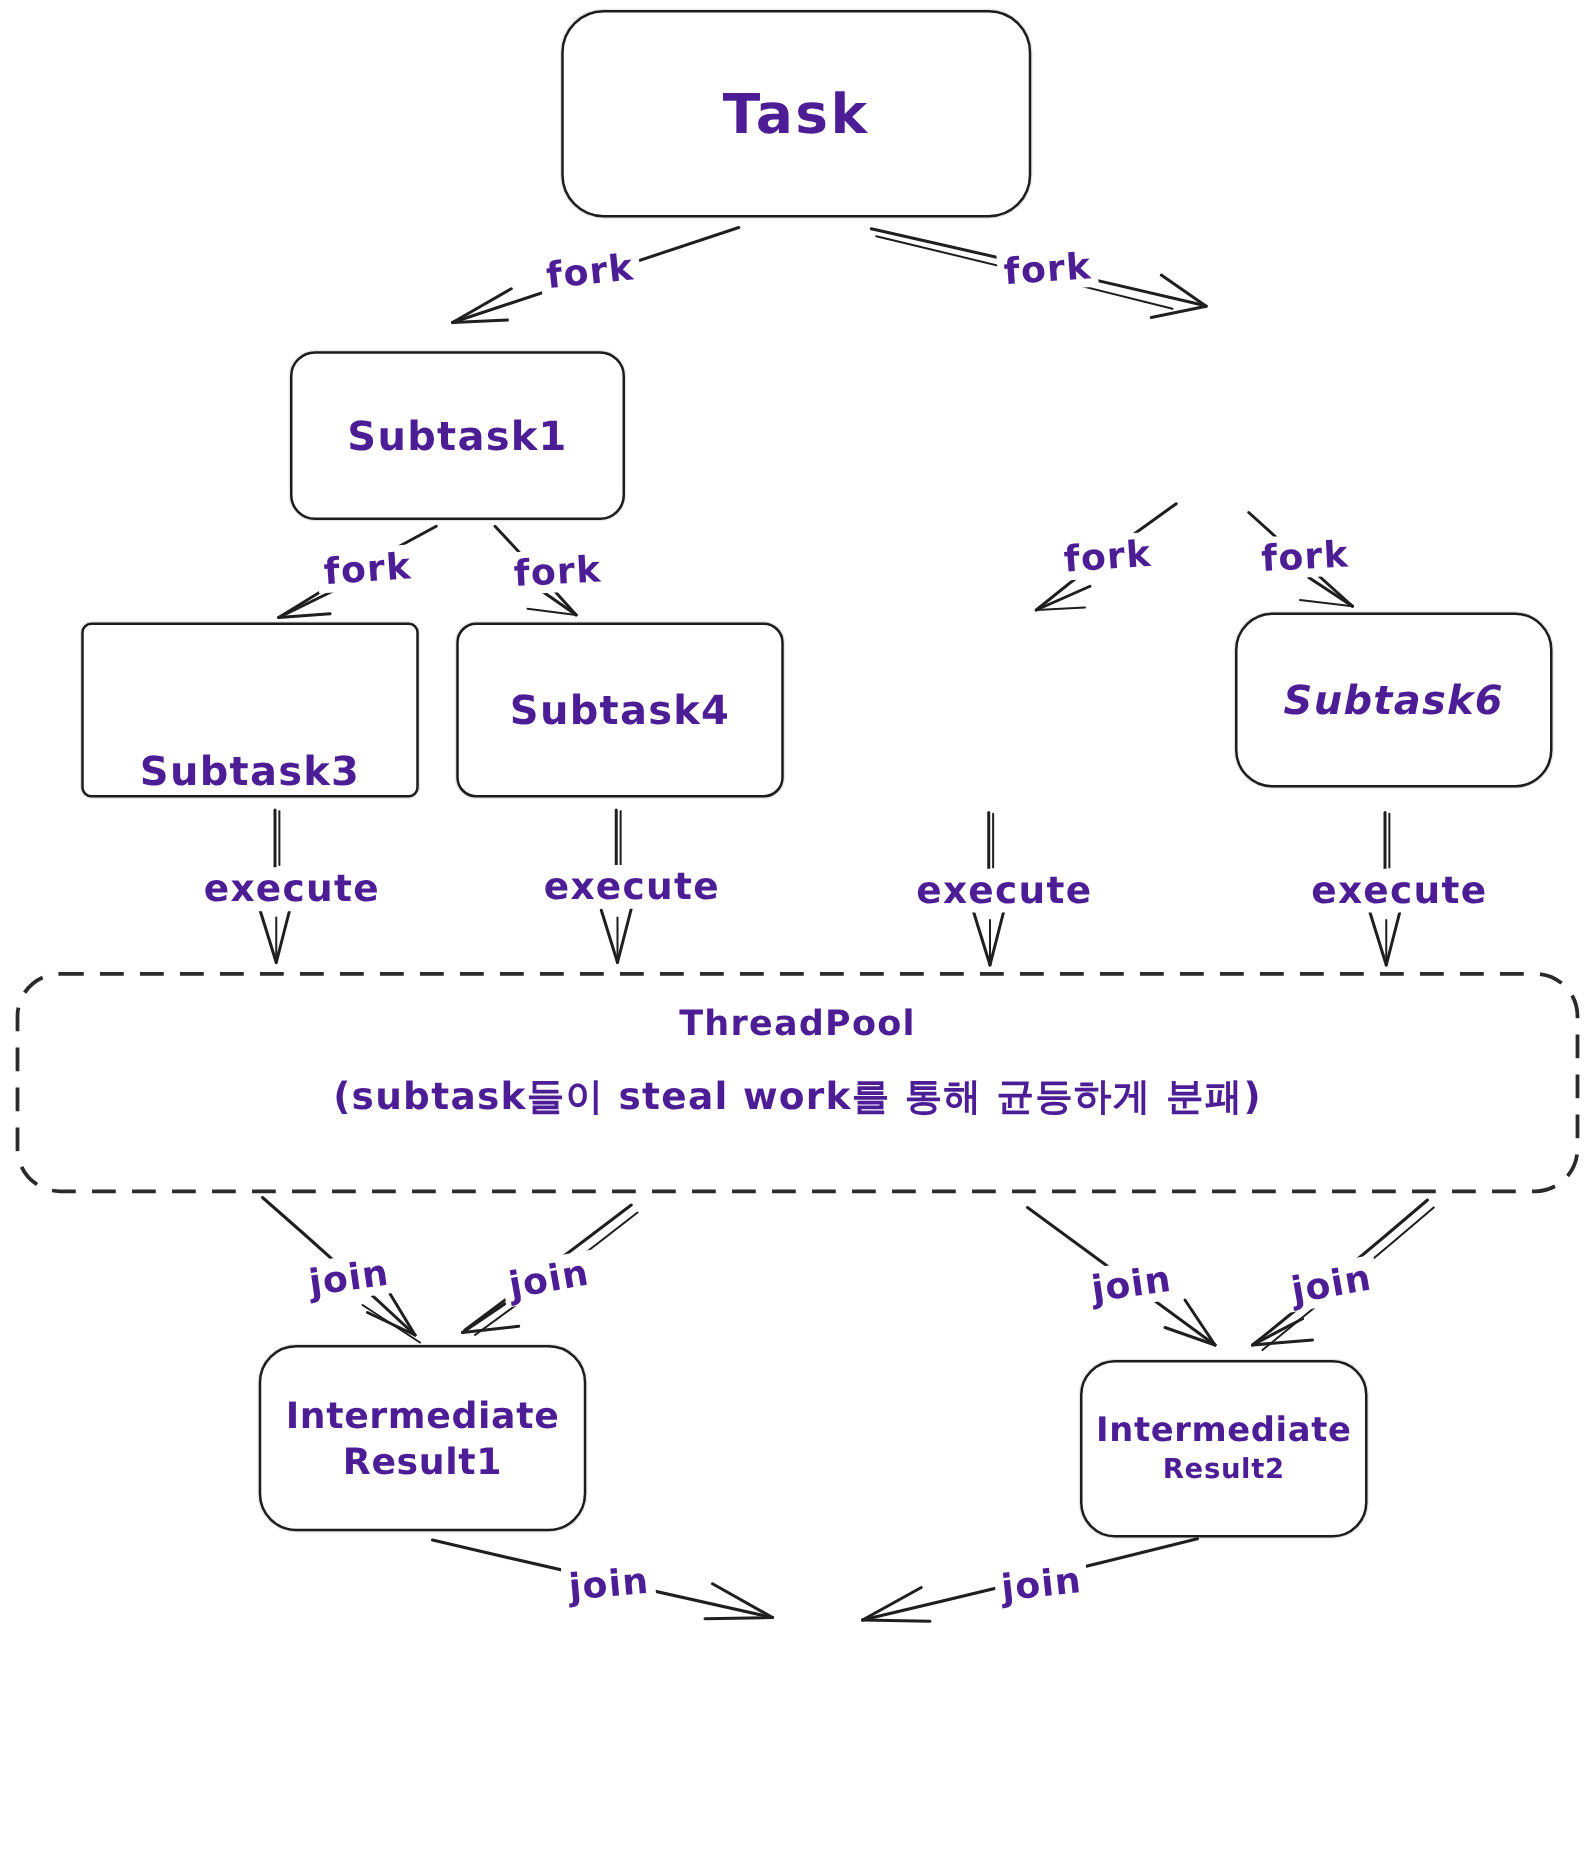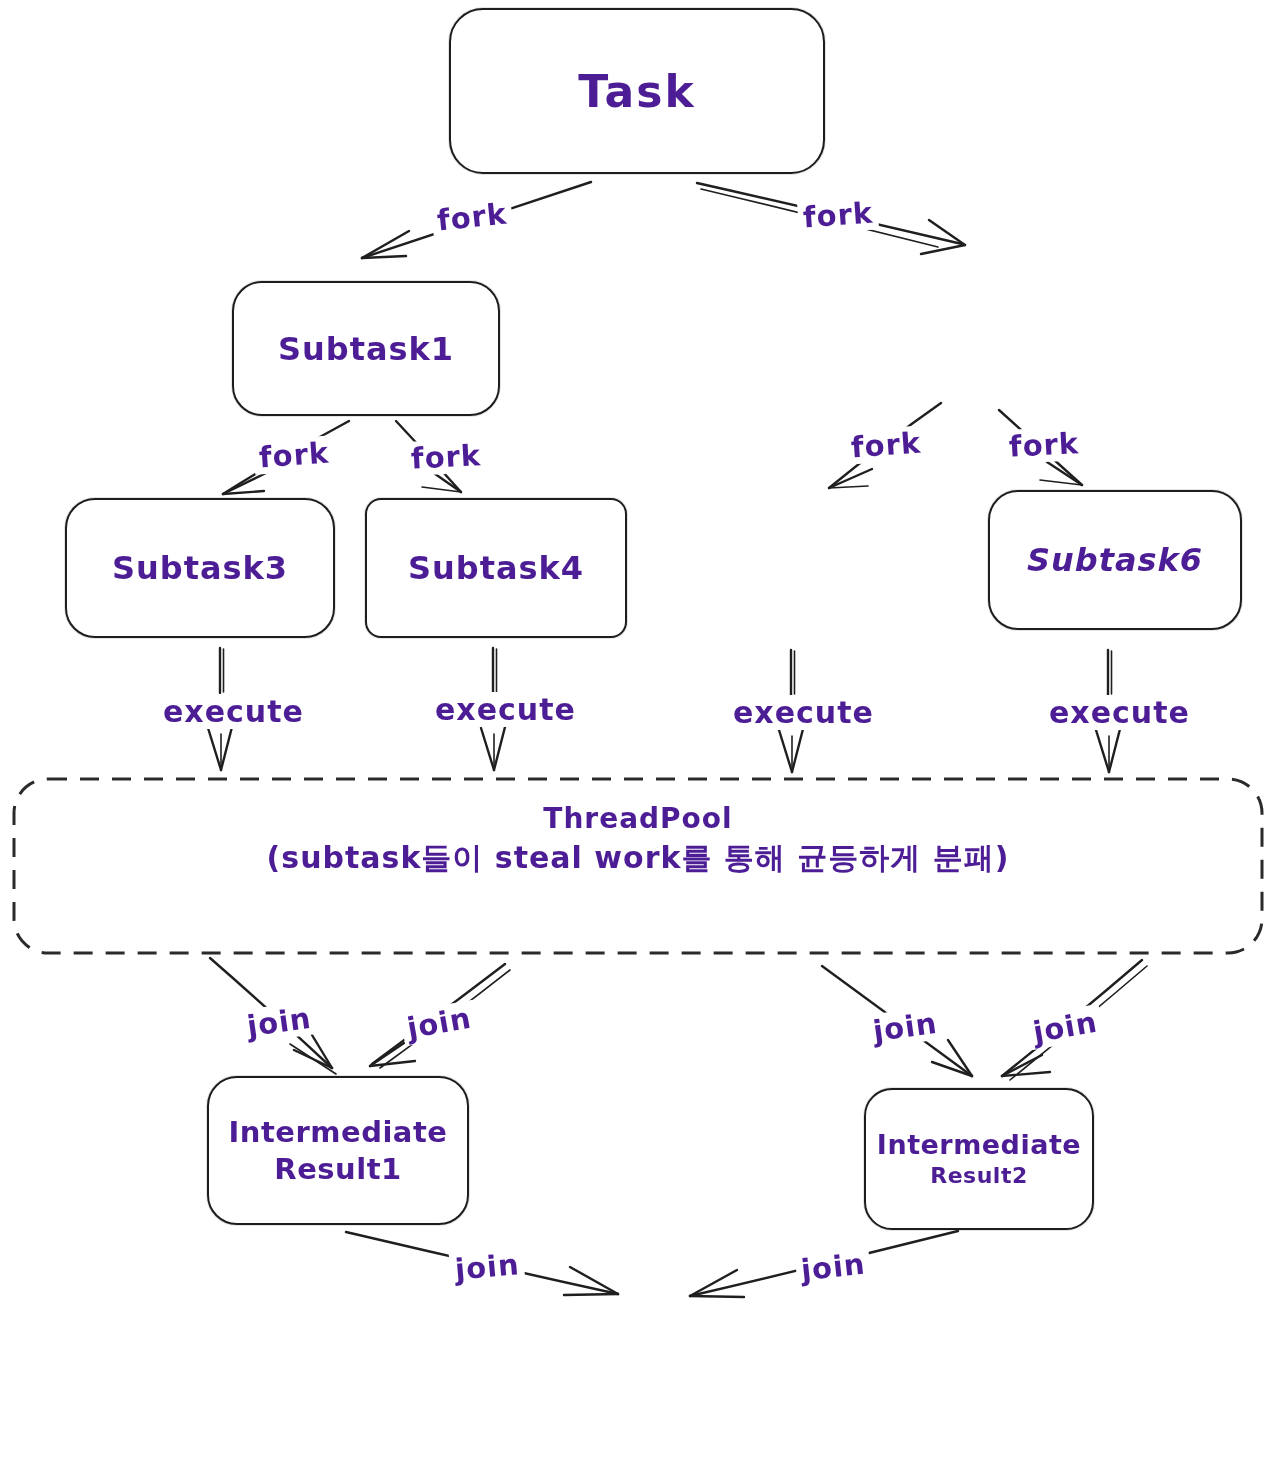--- a/index.html
+++ b/index.html
@@ -47,21 +47,21 @@
   .box .t-lg { font-size: 32px; font-weight: bold; letter-spacing: 1px; }
   .box .t-md { font-size: 29px; font-weight: bold; letter-spacing: 0.5px; line-height: 1.25; }
   .tp-text {
     position: absolute;
     left: 13px; top: 800px;
     width: 1250px;
     text-align: center;
     line-height: 1.35;
   }
   .tp-line1 { font-size: 28px; font-weight: bold; letter-spacing: 1px; }
-  .tp-line2 { font-size: 30px; font-weight: bold; letter-spacing: 1px; }
+  .tp-line2 { font-size: 30px; font-weight: bold; letter-spacing: 1px; margin-top: 20px; }
   .elabel {
     position: absolute;
     font-size: 29px;
     font-weight: bold;
     background: #ffffff;
     padding: 0 5px;
     letter-spacing: 1px;
     white-space: nowrap;
   }
   .r-n6 { transform: rotate(-6deg); }
@@ -186,26 +186,26 @@
       <path d="M958 1231 Q822 1265 690 1296"></path>
       <path d="M690 1296 L737 1270"></path>
       <path d="M690 1296 L744 1297"></path>
     </g>
   </svg>
 
   <div class="box" style="left:449px; top:8px; width:372px; height:162px;">
     <span class="t-xl">Task</span>
   </div>
 
-  <div class="box" style="left:232px; top:281px; width:264px; height:131px; border-radius:30px;">
+  <div class="box" style="left:232px; top:281px; width:264px; height:131px; border-radius:20px;">
     <span class="t-lg">Subtask1</span>
   </div>
 
 
-  <div class="box" style="left:65px; top:498px; width:266px; height:136px; border-radius:30px;">
+  <div class="box" style="left:65px; top:498px; width:266px; height:136px; border-radius:8px;justify-content:flex-end;">
     <span class="t-lg">Subtask3</span>
   </div>
 
   <div class="box" style="left:365px; top:498px; width:258px; height:136px; border-radius:16px;">
     <span class="t-lg">Subtask4</span>
   </div>
 
 
   <div class="box" style="left:988px; top:490px; width:250px; height:136px; border-radius:30px;font-style:italic;">
     <span class="t-lg">Subtask6</span>

